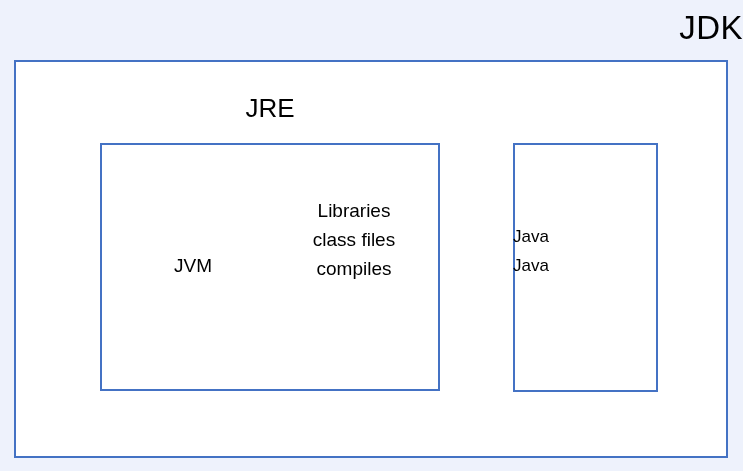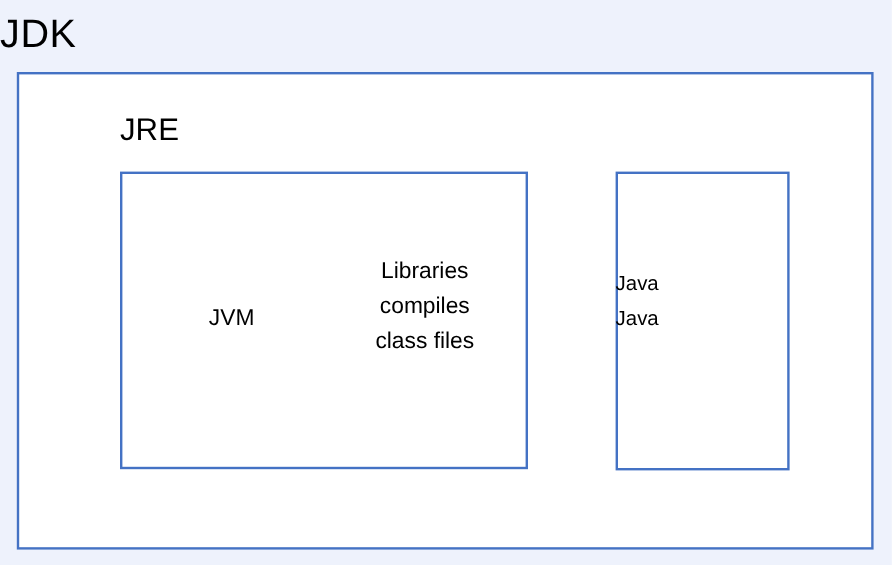--- a/index.html
+++ b/index.html
@@ -24,21 +24,21 @@
     height: 471px;
     background: #eef2fc;
   }
 
   
   #jdk-title {
     position: absolute;
     left: 0;
     top: 8px;
     width: 743px;
-    text-align: left;
+    text-align: right;
     font-size: 33px;
     line-height: 40px;
     font-weight: normal;
     color: #000000;
     letter-spacing: 0.5px;
   }
 
   
   #jdk-box {
     position: absolute;
@@ -50,20 +50,21 @@
     background: #ffffff;
     border: 2px solid #4472c4;
   }
 
   
   #jre-title {
     position: absolute;
     left: 100px;
     top: 92px;
     width: 340px;
+    text-align: center;
     font-size: 26px;
     line-height: 32px;
     color: #000000;
   }
 
   
   #jre-inner-box {
     position: absolute;
     left: 100px;
     top: 143px;
@@ -81,21 +82,21 @@
     width: 126px;
     text-align: center;
     font-size: 19px;
     line-height: 24px;
     color: #000000;
   }
 
   #libraries-label {
     position: absolute;
     left: 290px;
-    top: 212px;
+    top: 196px;
     width: 128px;
     text-align: center;
     font-size: 19px;
     line-height: 29px;
     color: #000000;
   }
 
   
   #jdt-box {
     position: absolute;
@@ -133,22 +134,22 @@
   <div id="jdk-box"></div>
 
   <div id="jre-title">JRE</div>
 
   <div id="jre-inner-box"></div>
 
   <div id="jvm-label">JVM</div>
 
   <div id="libraries-label">
     <span class="line">Libraries</span>
+    <span class="line">class files</span>
     <span class="line">compiles</span>
-    <span class="line">class files</span>
   </div>
 
   <div id="jdt-box"></div>
 
   <div id="jdt-label">
     <span class="line">Java</span>
     <span class="line">Java</span>
   </div>
 
 </div>

